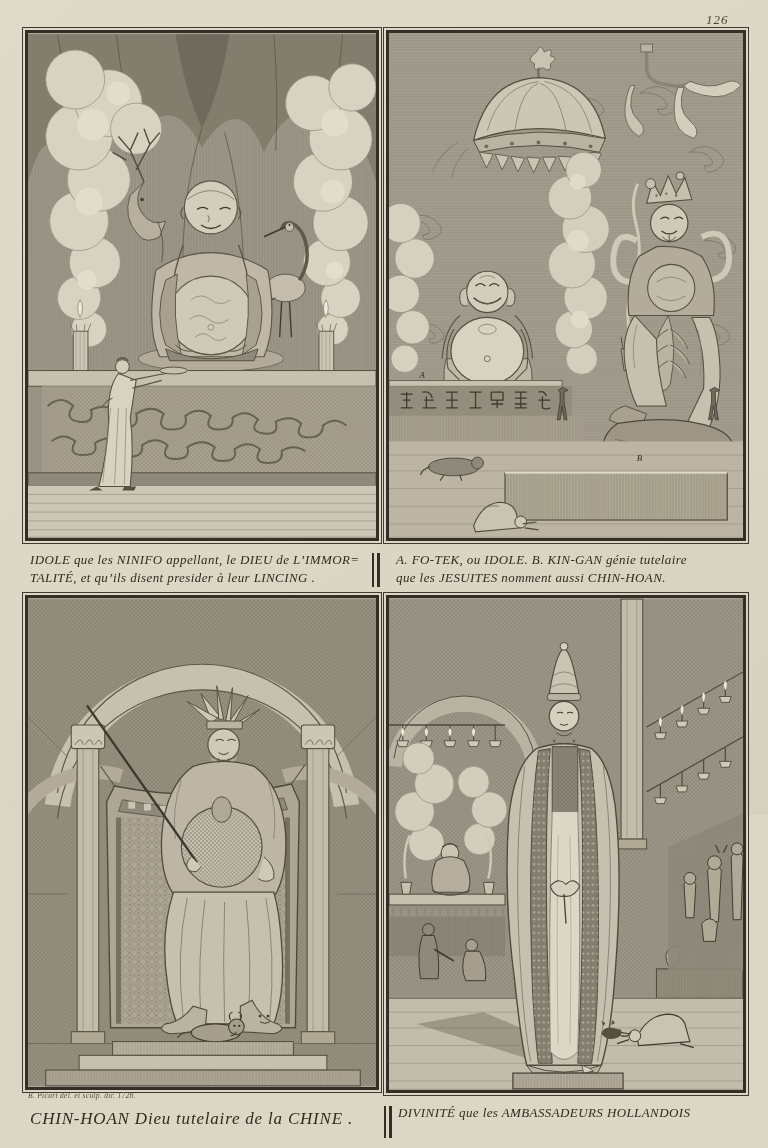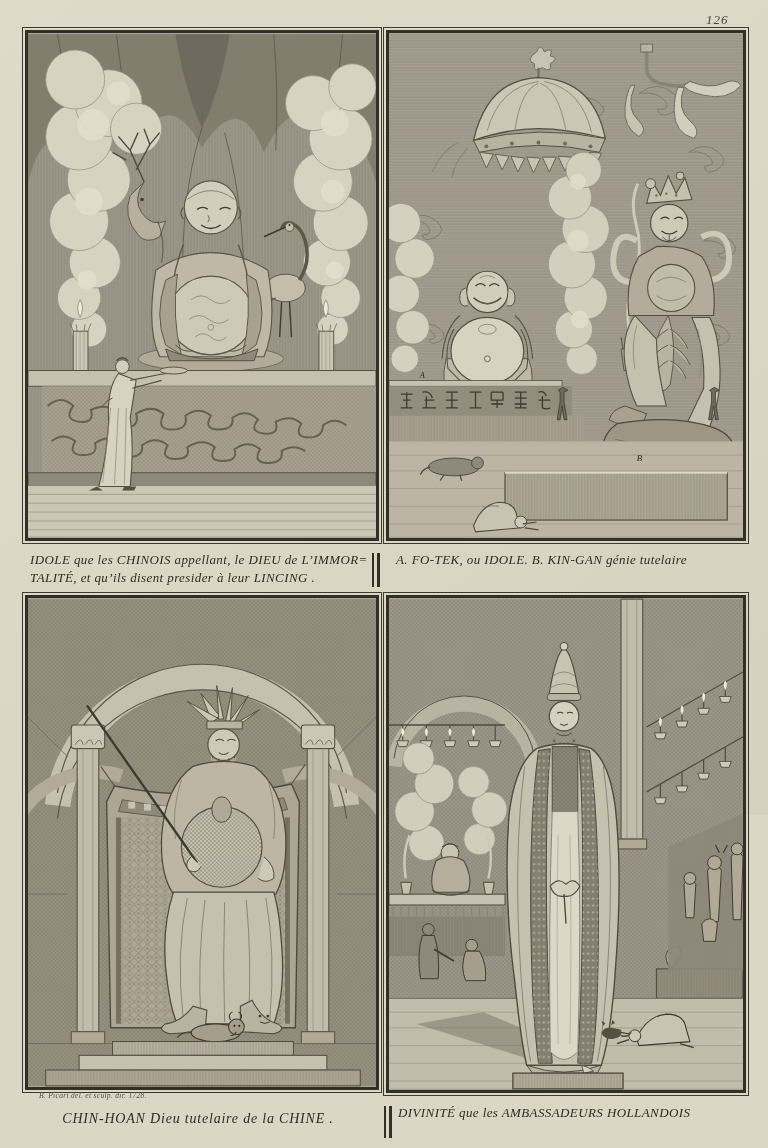--- a/index.html
+++ b/index.html
@@ -8,29 +8,29 @@
   .pagenum{position:absolute;top:12px;left:706px;font-style:italic;font-size:13px;color:#4a453a;letter-spacing:1px;}
   .panel{position:absolute;border:3px solid #332f26;outline:1px solid #3e3a30;outline-offset:2px;background:#a8a294;box-sizing:border-box;}
   .panel svg{display:block;width:100%;height:100%;}
   .p-tl{left:25px;top:30px;width:354px;height:511px;}
   .p-tr{left:386px;top:30px;width:360px;height:511px;}
   .p-bl{left:25px;top:595px;width:354px;height:495px;}
   .p-br{left:386px;top:595px;width:360px;height:498px;}
   .caption{position:absolute;font-style:italic;color:#2f2b21;line-height:18px;font-size:13px;letter-spacing:.4px;white-space:nowrap;}
   .c-tl{left:30px;top:551px;width:344px;}
   .c-tr{left:396px;top:551px;width:350px;}
-  .c-bl{left:21px;top:1110px;width:354px;text-align:center;font-size:14px;letter-spacing:.8px;}
+  .c-bl{left:30px;top:1110px;width:354px;text-align:left;font-size:17px;letter-spacing:.8px;}
   .c-br{left:398px;top:1103px;width:350px;line-height:19px;}
   .c-br .l2{padding-left:14px;display:block;}
   .divider{position:absolute;display:flex;gap:3px;}
   .d-top{left:372px;top:553px;height:34px;}
   .d-bot{left:384px;top:1106px;height:32px;}
   .divider i{display:block;width:3px;height:100%;background:#332f26;}
   .divider i.thin{width:1.5px;}
-  .sig{position:absolute;left:28px;top:1091px;font-style:italic;font-size:7.5px;color:#55503f;letter-spacing:.3px;margin-left:11px;}
+  .sig{position:absolute;left:28px;top:1091px;font-style:italic;font-size:7.5px;color:#55503f;letter-spacing:.3px;}
 </style>
 </head>
 <body>
 
 <div class="page">
 
   <div class="pagenum">126</div>
 
   <div class="panel p-tl">
     <svg viewBox="0 0 354 511">
@@ -660,31 +660,32 @@
       </g>
       <g>
         <path d="M228 436 q-10 -2 -12 6 q6 8 16 4 q6 -2 4 -8z" fill="#55503f"></path>
         <path d="M218 434 l-2 -5 l4 2z M226 433 l1 -5 l3 3z" fill="#55503f"></path>
         <path d="M236 444 q8 2 10 -4" stroke="#55503f" stroke-width="1.6" fill="none"></path>
       </g>
     </svg>
   </div>
 
   <div class="caption c-tl">
-    <span>IDOLE que les CHINOIS appellant, le DIEU de L’IMMOR=</span><br>
+    <span>IDOLE que les NINIFO appellant, le DIEU de L’IMMOR=</span><br>
     <span>TALITÉ, et qu’ils disent presider à leur LINCING .</span>
   </div>
 
   <div class="divider d-top">
       <i class="thin"></i>
       <i></i>
     </div>
 
   <div class="caption c-tr">
     <span>A. FO-TEK, ou IDOLE. B. KIN-GAN génie tutelaire</span><br>
+    <span>que les JESUITES nomment aussi CHIN-HOAN.</span>
   </div>
 
   <div class="sig">B. Picart del. et sculp. dir. 1728.</div>
 
   <div class="caption c-bl">
     <span>CHIN-HOAN Dieu tutelaire de la CHINE .</span>
   </div>
 
   <div class="divider d-bot">
       <i class="thin"></i>

